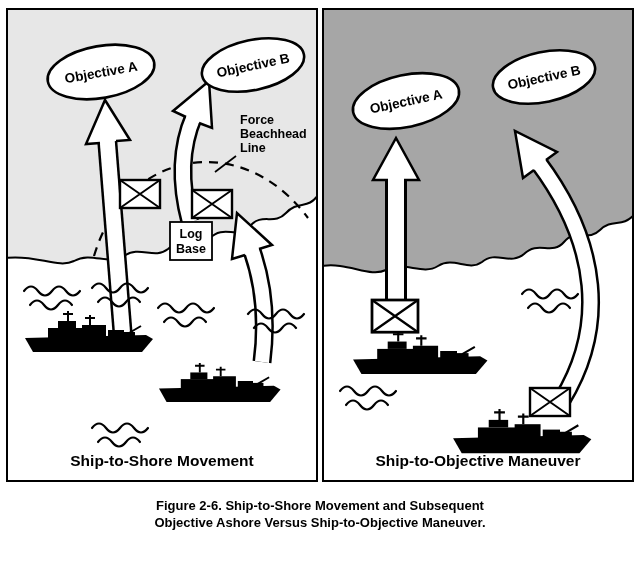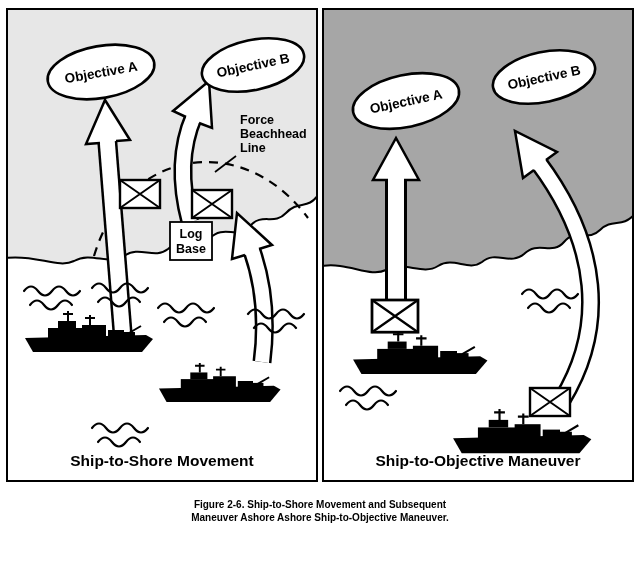--- a/index.html
+++ b/index.html
@@ -1,19 +1,19 @@
 <!DOCTYPE html>
 <html><head>
 <meta charset="utf-8">
 <style>
   html,body{margin:0;padding:0;background:#fff;}
   .figure{width:640px;height:565px;background:#fff;font-family:"Liberation Sans",sans-serif;overflow:hidden;}
   .panels{display:flex;gap:4px;padding:8px 6px 0 6px;}
   svg.panel{border:2px solid #000;background:#fff;display:block;}
-  .caption{text-align:center;margin-top:16px;font-weight:bold;font-size:10px;line-height:1.3;color:#000;}
+  .caption{text-align:center;margin-top:16px;font-weight:bold;font-size:13px;line-height:1.3;color:#000;}
   text{font-family:"Liberation Sans",sans-serif;fill:#000;}
 </style>
 </head>
 <body>
 
 <div class="figure">
   <div class="panels">
 
     <svg class="panel" width="308" height="470" viewBox="0 0 308 470">
       <defs>
@@ -133,15 +133,15 @@
         <ellipse rx="52" ry="25" fill="#fff" stroke="#000" stroke-width="2.6"></ellipse>
         <text y="5" text-anchor="middle" font-size="13.5" font-weight="bold">Objective B</text>
       </g>
 
       <text x="154" y="456" text-anchor="middle" font-size="15.5" font-weight="bold">Ship-to-Objective Maneuver</text>
     </svg>
   </div>
 
   <div class="caption">
     <div>Figure 2-6. Ship-to-Shore Movement and Subsequent</div>
-    <div>Maneuver Ashore Ashore Ship-to-Objective Maneuver.</div>
+    <div>Objective Ashore Versus Ship-to-Objective Maneuver.</div>
   </div>
 </div>
 
 </body></html>

